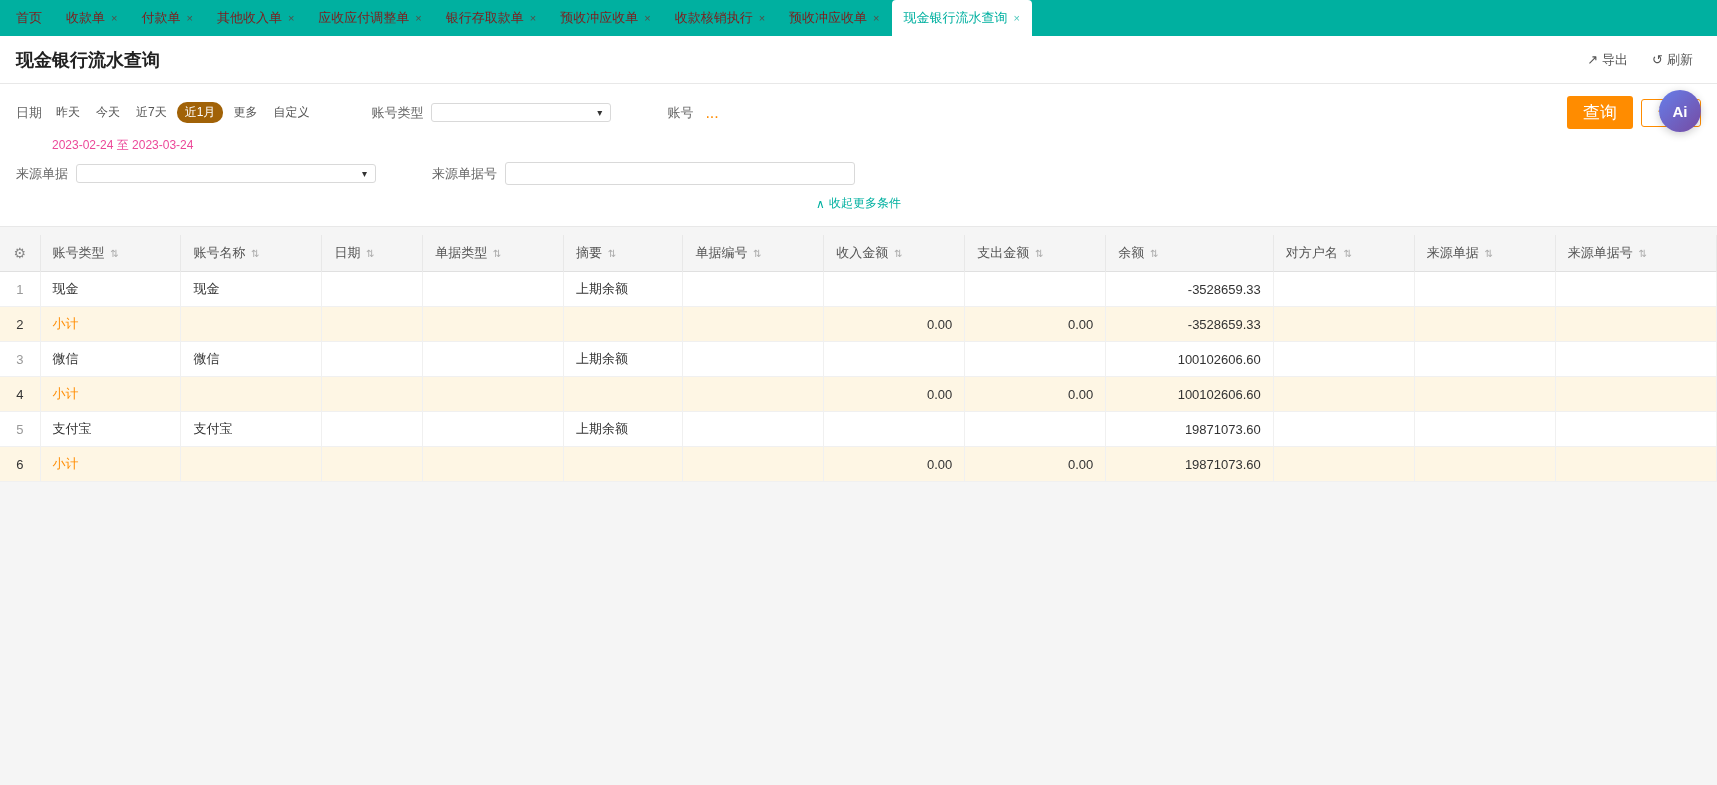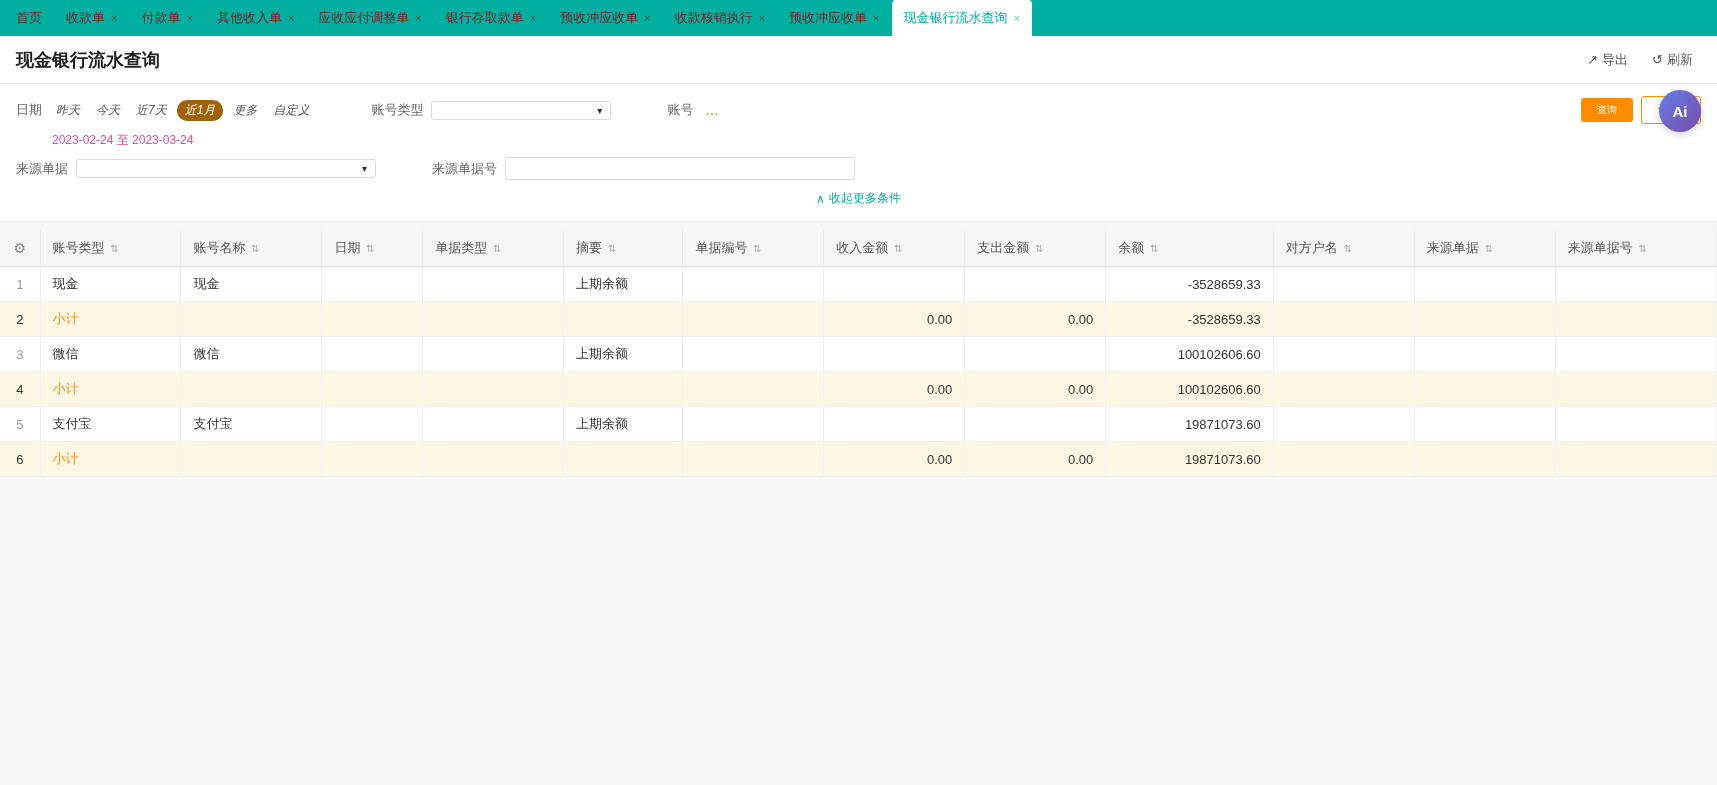--- a/index.html
+++ b/index.html
@@ -95,21 +95,20 @@
       align-items: center;
     }
     .date-btn {
       padding: 2px 6px;
       cursor: pointer;
       border-radius: 3px;
       font-size: 12px;
       color: #555;
       border: none;
       background: none;
-      font-style: italic;
     }
     .date-btn.active {
       background: #a16207;
       color: #fff;
       border-radius: 10px;
       padding: 2px 8px;
     }
     .date-range-text {
       font-size: 12px;
       color: #ec4899;
@@ -143,21 +142,21 @@
       cursor: pointer;
       padding: 0 4px;
     }
     .query-btn {
       background: #ff8c00;
       color: #fff;
       border: none;
       border-radius: 3px;
       padding: 5px 16px;
       cursor: pointer;
-      font-size: 10px;
+      font-size: 17px;
     }
     .settings-btn {
       background: #fff;
       color: #ff8c00;
       border: 1px solid #ff8c00;
       border-radius: 3px;
       padding: 4px 16px;
       cursor: pointer;
       font-size: 13px;
     }

